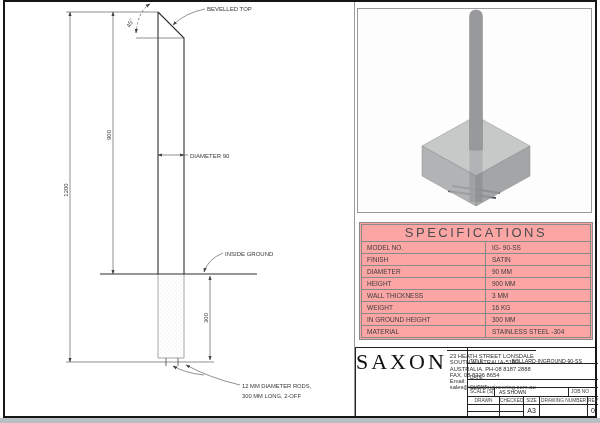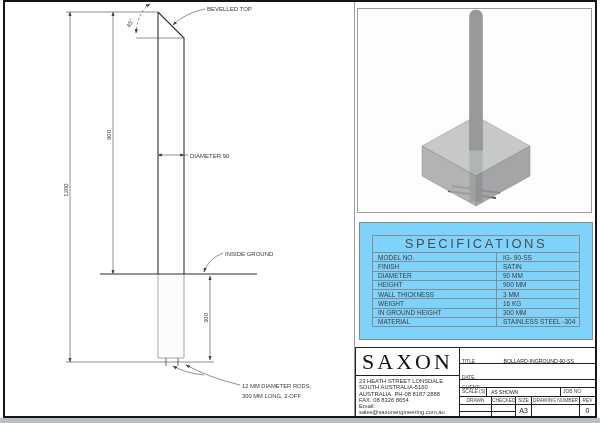--- a/index.html
+++ b/index.html
@@ -22,37 +22,37 @@
   .lbltext { font-family:"Liberation Sans",sans-serif; font-size:6px; fill:#3a3a3a; }
   .smtext  { font-family:"Liberation Sans",sans-serif; font-size:5.8px; fill:#3a3a3a; }
 
   .view3d {
     position:absolute; left:352px; top:6px; width:235px; height:205px;
     border:1px solid #9a9a9a; box-sizing:border-box; background:#fdfdfd;
   }
 
   .specs {
     position:absolute; left:354px; top:220px; width:234px; height:118px;
-    border:1px solid #8a8a8a; padding:12px; box-sizing:border-box; background:#7dd3fc;
+    border:1px solid #8a8a8a; padding:1px; box-sizing:border-box; background:#fca5a5;
   }
   .specs-inner { width:100%; height:100%; border:1px solid #8a8a8a; box-sizing:border-box; display:flex; flex-direction:column; }
   .specs-title {
     height:16px; min-height:16px; border-bottom:1px solid #8a8a8a; text-align:center;
     font-size:13px; letter-spacing:2.5px; color:#4c4c4c; line-height:16px; font-weight:400;
   }
   .spec-row { flex:1; display:flex; border-bottom:1px solid #8a8a8a; font-size:6.5px; color:#3c3c3c; }
   .spec-row:last-child { border-bottom:none; }
   .spec-label { width:118px; border-right:1px solid #8a8a8a; padding-left:5px; display:flex; align-items:center; }
   .spec-value { flex:1; padding-left:6px; display:flex; align-items:center; }
 
   .titleblock {
     position:absolute; left:350px; top:345px; right:0; bottom:0;
     border-top:1px solid #222; border-left:1px solid #222; display:flex; box-sizing:border-box; background:#fff;
   }
-  .tb-left { width:104px; border-right:1px solid #222; display:flex; flex-direction:column; box-sizing:border-box; }
+  .tb-left { width:112px; border-right:1px solid #222; display:flex; flex-direction:row; box-sizing:border-box; }
   .logo { text-align:center; padding-top:2px; }
   .logo-name { font-family:"Liberation Serif",serif; font-size:22px; letter-spacing:3px; color:#101010; line-height:23px; white-space:nowrap; }
   .logo-sub  { font-family:"Liberation Serif",serif; font-size:10px; letter-spacing:1.6px; color:#101010; line-height:10px; white-space:nowrap; }
   .address { border-top:1px solid #222; margin-top:2px; padding:2px 0 0 3px; font-size:5.8px; line-height:6.3px; color:#333; }
 
   .tb-right { flex:1; display:flex; flex-direction:column; }
   .tb-lbl { font-size:4.8px; color:#444; }
   .tb-row-title { height:16px; border-bottom:1px solid #222; padding:1px 0 0 2px; box-sizing:border-box; }
   .tb-title-val { font-size:5.2px; color:#222; margin-left:24px; }
   .tb-row-date { height:16px; border-bottom:1px solid #222; padding:1px 0 0 2px; box-sizing:border-box; }

